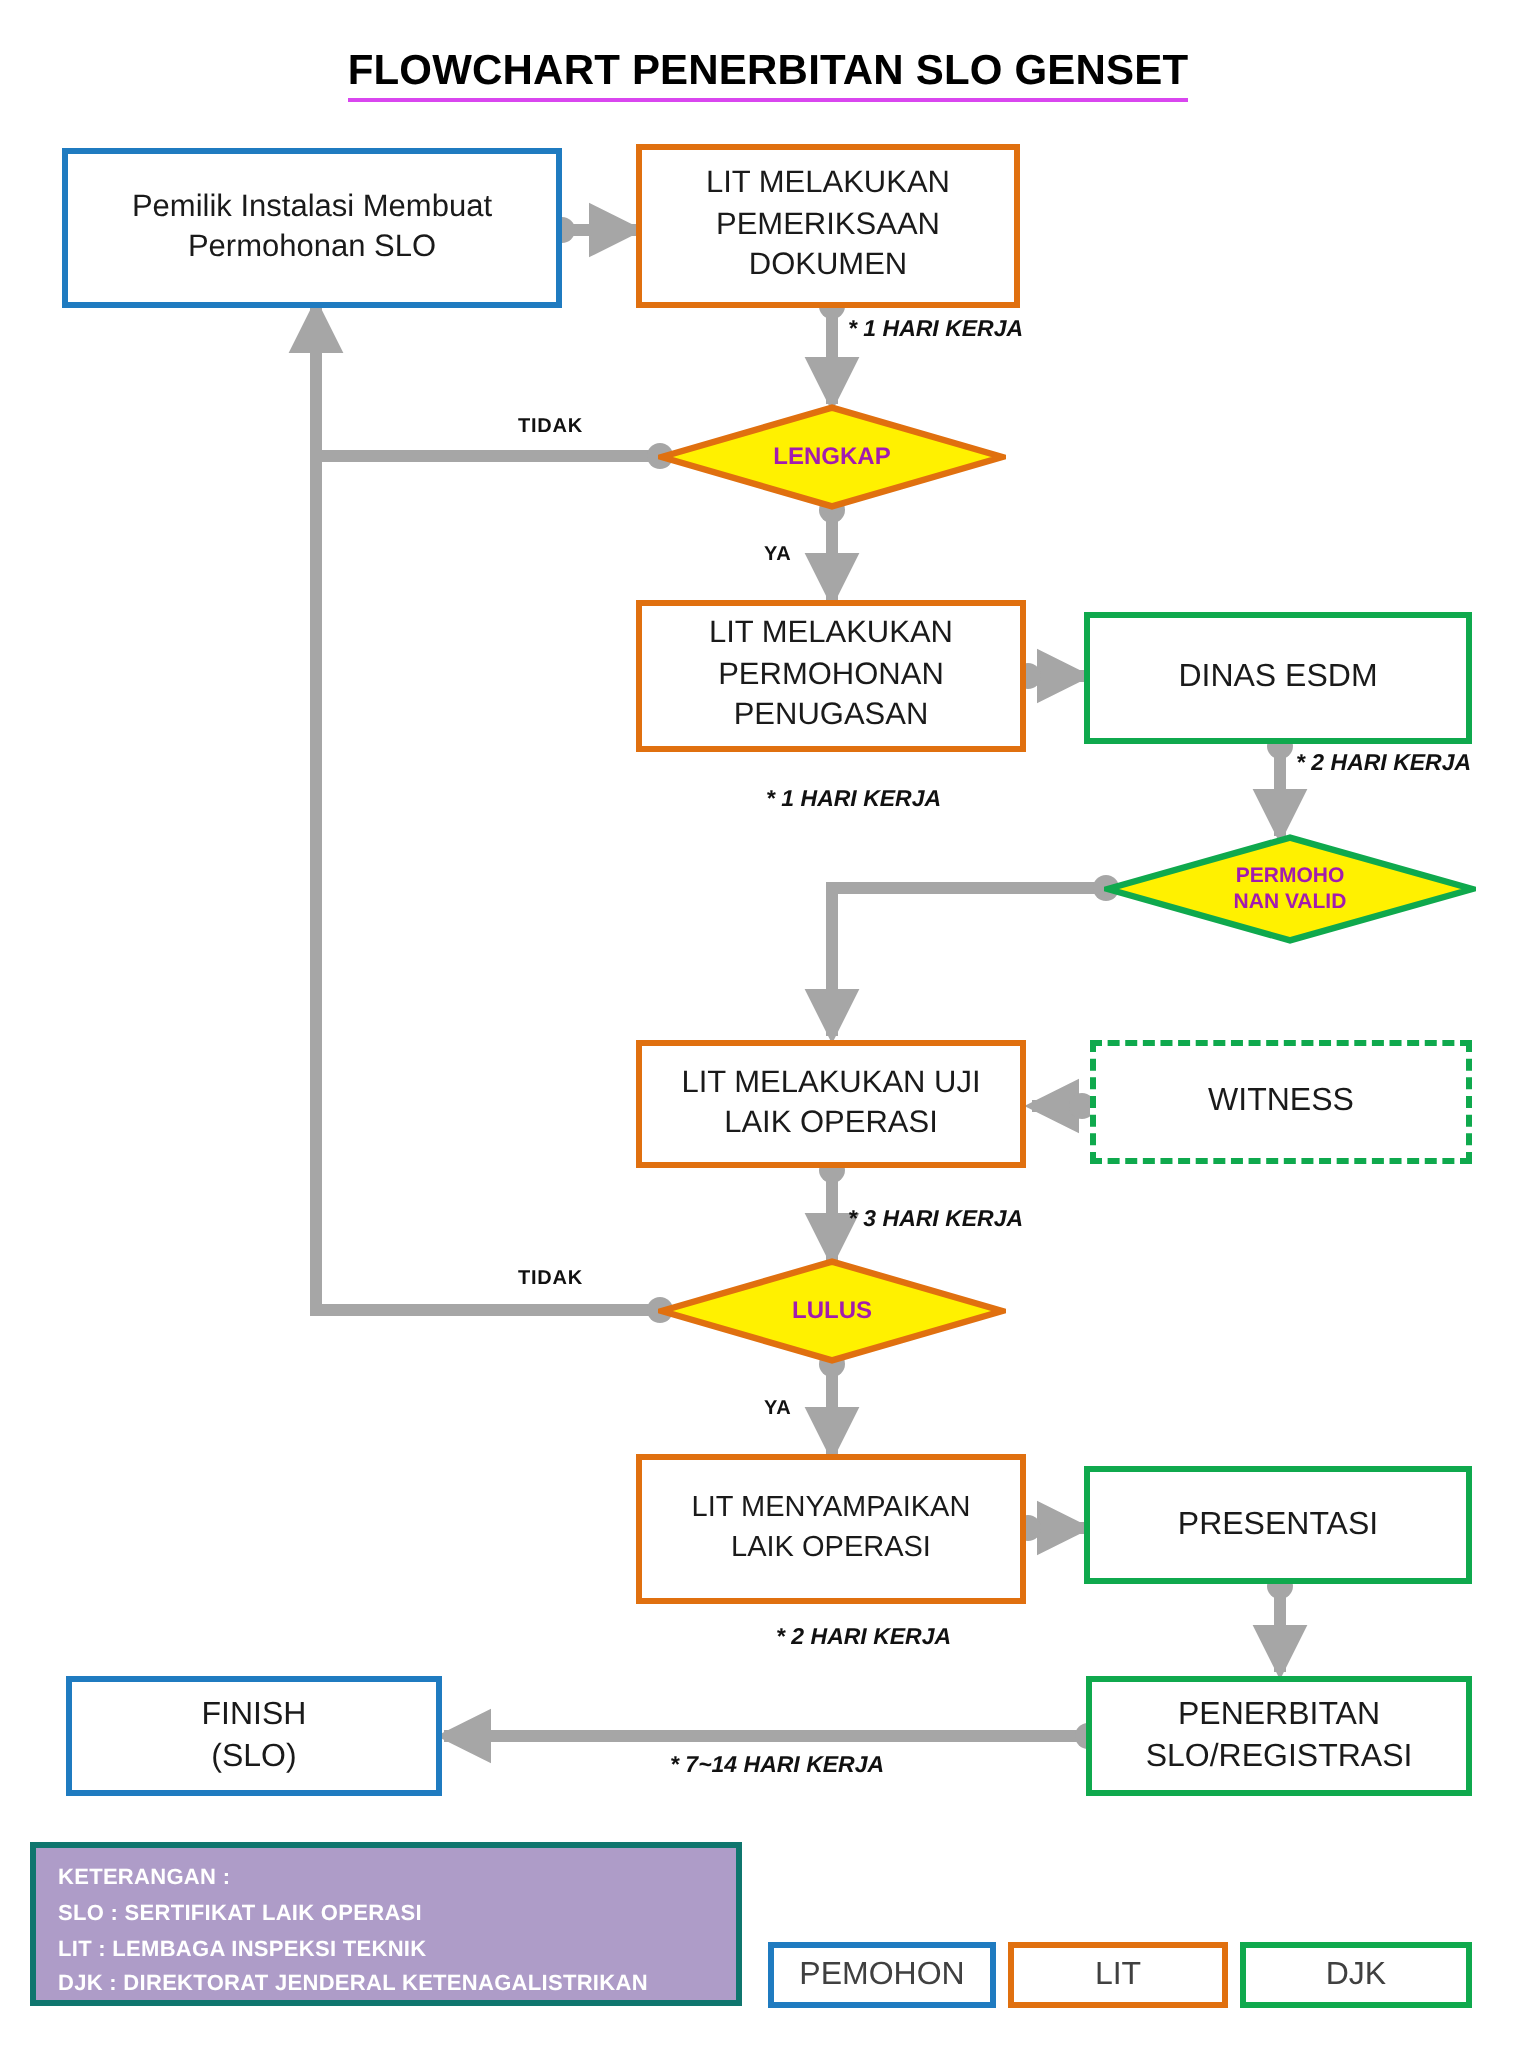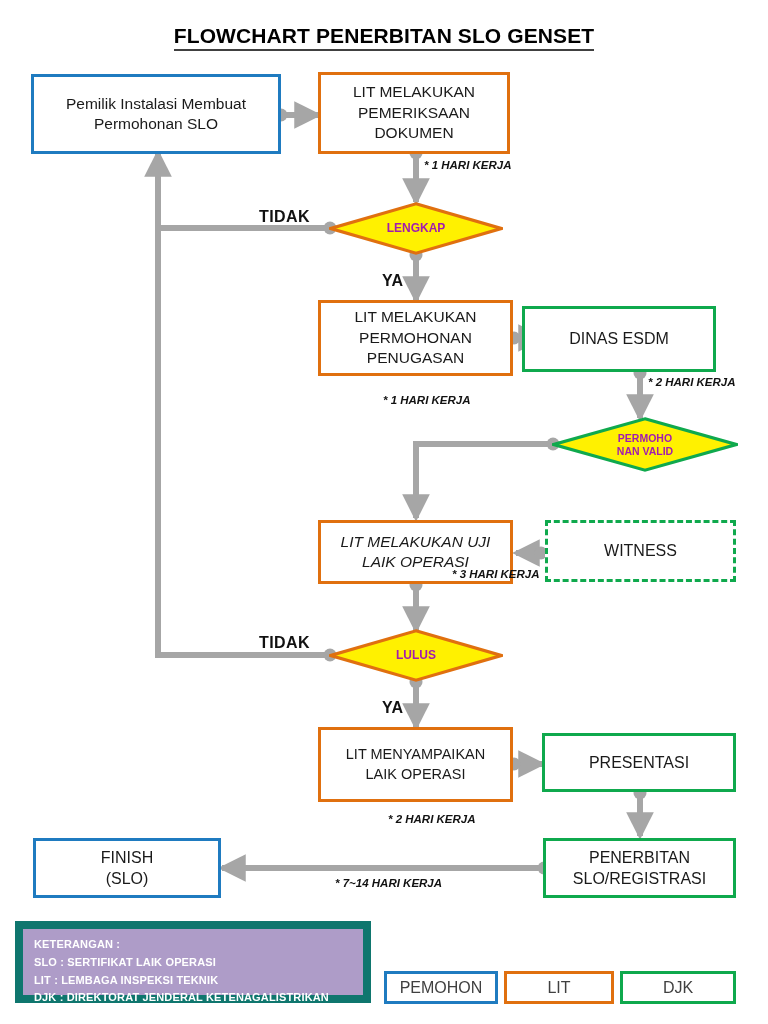--- a/index.html
+++ b/index.html
@@ -26,21 +26,21 @@
     left: 0;
     top: 24px;
     width: 768px;
     text-align: center;
     font-size: 21px;
     font-weight: bold;
     color: #000000;
     letter-spacing: 0.1px;
   }
   .title span {
-    border-bottom: 2px solid #404040;
+    border-bottom: 2px solid #d946ef;
     padding-bottom: 2px;
   }
 
   
   .node {
     position: absolute;
     box-sizing: border-box;
     background: #ffffff;
     display: flex;
     align-items: center;
@@ -94,28 +94,28 @@
   }
 
   
   .lbl {
     position: absolute;
     color: #111111;
     white-space: nowrap;
     z-index: 6;
   }
   .lbl-note { font-size: 11.5px; font-weight: bold; font-style: italic; }
-  .lbl-dec  { font-size: 16px; font-weight: bold; letter-spacing: 0.4px; }
+  .lbl-dec  { font-size: 10px; font-weight: bold; letter-spacing: 0.4px; }
 
   
   .keterangan {
     position: absolute;
     box-sizing: border-box;
     background: #AE9CC8;
-    border: 8px solid #0f766e;
+    border: 3px solid #0f766e;
     color: #ffffff;
     font-size: 11px;
     font-weight: bold;
     line-height: 1.62;
     padding: 7px 0 7px 11px;
     letter-spacing: 0.15px;
     z-index: 6;
   }
   .keterangan .kln { display: block; white-space: nowrap; }
 
@@ -222,44 +222,44 @@
 
   <div class="node orange" style="left:318px; top:300px; width:195px; height:76px; font-size:15.5px;">
     <div class="lines">
       <span class="ln">LIT MELAKUKAN</span>
       <span class="ln">PERMOHONAN</span>
       <span class="ln">PENUGASAN</span>
     </div>
   </div>
   <div class="lbl lbl-note" style="left:383px; top:394px;">* 1 HARI KERJA</div>
 
-  <div class="node green" style="left:522px; top:306px; width:194px; height:66px; font-size:16px;">
+  <div class="node green" style="left:542px; top:306px; width:194px; height:66px; font-size:16px;">
     <div class="lines">
       <span class="ln">DINAS ESDM</span>
     </div>
   </div>
   <div class="lbl lbl-note" style="left:648px; top:376px;">* 2 HARI KERJA</div>
 
   <div class="diamond" style="left:552px; top:417px; width:186px; height:55px;">
     <svg width="186" height="55" viewBox="0 0 186 55" xmlns="http://www.w3.org/2000/svg">
       <polygon points="93,1.8 184.2,27.5 93,53.2 1.8,27.5" fill="#FFF100" stroke="#0FA94D" stroke-width="3.2" stroke-linejoin="miter"></polygon>
     </svg>
     <div class="dtext" style="font-size:10.5px;">
       <span>PERMOHO</span>
       <span>NAN VALID</span>
     </div>
   </div>
 
-  <div class="node orange" style="left:318px; top:520px; width:195px; height:64px; font-size:15.5px;font-style:italic;">
+  <div class="node orange" style="left:318px; top:520px; width:195px; height:64px; font-size:15.5px;">
     <div class="lines">
       <span class="ln">LIT MELAKUKAN UJI</span>
       <span class="ln">LAIK OPERASI</span>
     </div>
   </div>
-  <div class="lbl lbl-note" style="left:424px; top:568px;margin-left:28px;">* 3 HARI KERJA</div>
+  <div class="lbl lbl-note" style="left:424px; top:604px;">* 3 HARI KERJA</div>
 
   <div class="node green-dashed" style="left:545px; top:520px; width:191px; height:62px; font-size:16px;">
     <div class="lines">
       <span class="ln">WITNESS</span>
     </div>
   </div>
 
   <div class="diamond" style="left:329px; top:629px; width:174px; height:53px;">
     <svg width="174" height="53" viewBox="0 0 174 53" xmlns="http://www.w3.org/2000/svg">
       <polygon points="87,1.8 172.2,26.5 87,51.2 1.8,26.5" fill="#FFF100" stroke="#E0700F" stroke-width="3.2" stroke-linejoin="miter"></polygon>

